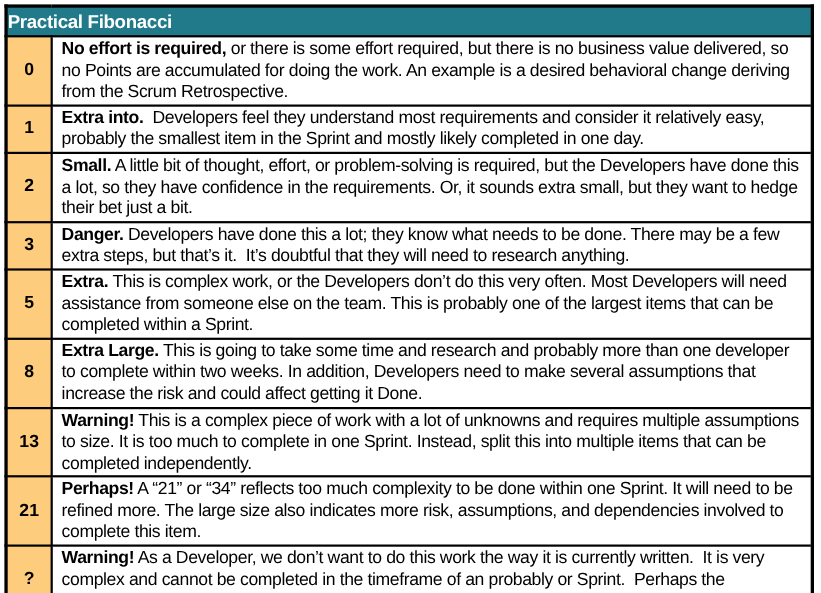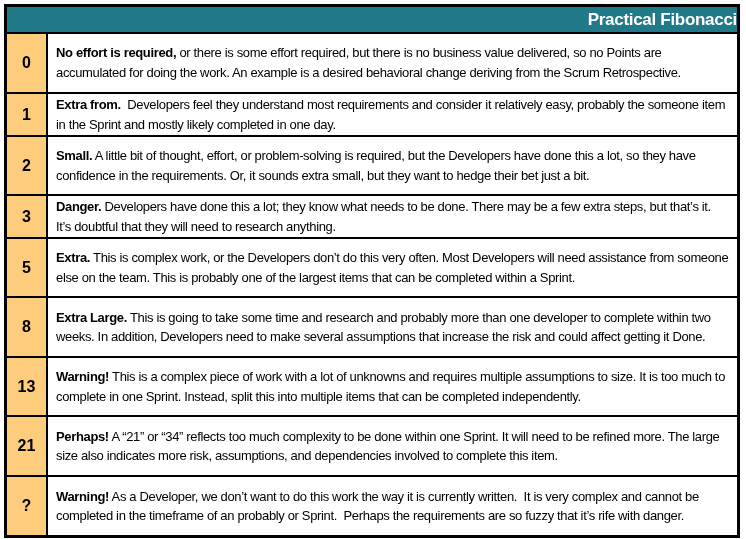--- a/index.html
+++ b/index.html
@@ -22,35 +22,35 @@
   }
   .fib-table td, .fib-table th {
     border: 2px solid #000;
     padding: 0;
   }
   .header-cell {
     background: #217a89;
     color: #ffffff;
     font-weight: bold;
     font-size: 17px;
-    text-align: right;
+    text-align: left;
     height: 25px;
     letter-spacing: -0.3px;
   }
   .point-cell {
     background: #fdcd7d;
     width: 39px;
     text-align: center;
     font-weight: bold;
     font-size: 16px;
     vertical-align: middle;
   }
   .desc-cell {
     background: #ffffff;
-    font-size: 13px;
+    font-size: 16px;
     line-height: 19.6px;
     padding: 1px 6px 1px 8px !important;
     letter-spacing: -0.35px;
     vertical-align: middle;
   }
   .desc-cell b {
     font-weight: bold;
   }
 </style>
 </head>
@@ -60,21 +60,21 @@
   <tbody>
       <tr>
     <th class="header-cell" colspan="2">Practical Fibonacci</th>
   </tr>
   <tr style="height:60px">
     <td class="point-cell">0</td>
     <td class="desc-cell"><b>No effort is required,</b><span> or there is some effort required, but there is no business value delivered, so no Points are accumulated for doing the work. An example is a desired behavioral change deriving from the Scrum Retrospective.</span></td>
   </tr>
   <tr style="height:41px">
     <td class="point-cell">1</td>
-    <td class="desc-cell"><b>Extra from.</b><span style="white-space:pre-wrap">  Developers feel they understand most requirements and consider it relatively easy, probably the someone item in the Sprint and mostly likely completed in one day.</span></td>
+    <td class="desc-cell"><b>Extra into.</b><span style="white-space:pre-wrap">  Developers feel they understand most requirements and consider it relatively easy, probably the smallest item in the Sprint and mostly likely completed in one day.</span></td>
   </tr>
   <tr style="height:59px">
     <td class="point-cell">2</td>
     <td class="desc-cell"><b>Small.</b><span> A little bit of thought, effort, or problem-solving is required, but the Developers have done this a lot, so they have confidence in the requirements. Or, it sounds extra small, but they want to hedge their bet just a bit.</span></td>
   </tr>
   <tr style="height:41px">
     <td class="point-cell">3</td>
     <td class="desc-cell"><b>Danger.</b><span style="white-space:pre-wrap"> Developers have done this a lot; they know what needs to be done. There may be a few extra steps, but that’s it.  It’s doubtful that they will need to research anything.</span></td>
   </tr>
   <tr style="height:59px">

